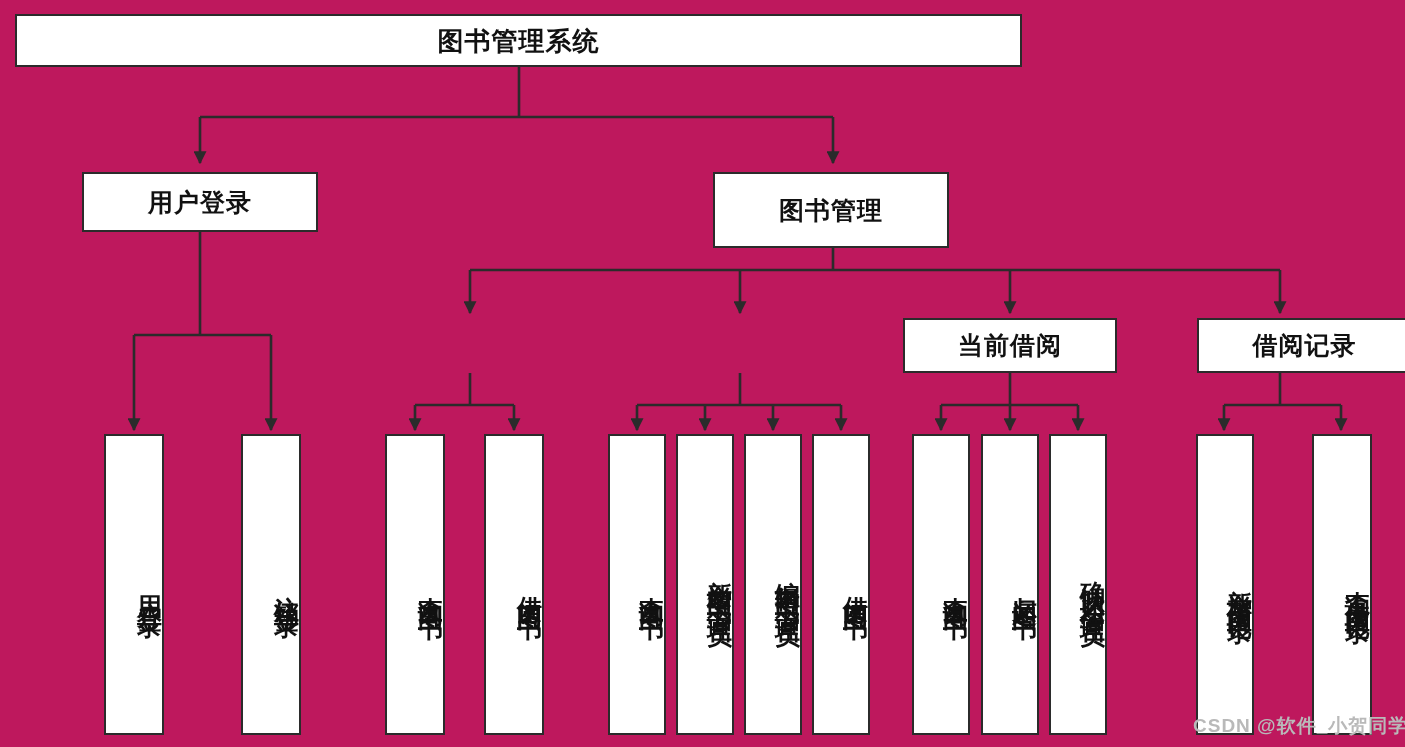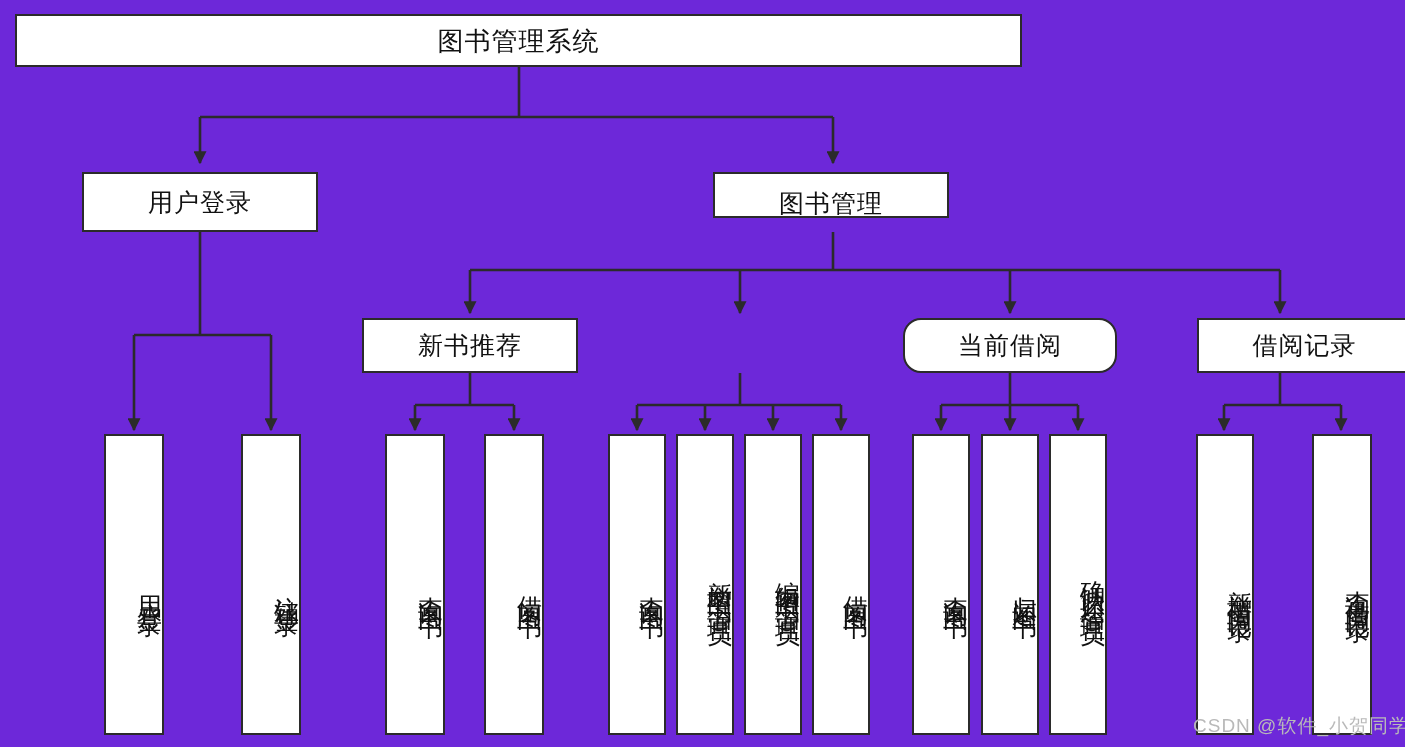--- a/index.html
+++ b/index.html
@@ -4,22 +4,23 @@
 <style>
   html,body{margin:0;padding:0;background:#ffffff;}
   body{
     font-family:"Liberation Sans","DejaVu Sans",sans-serif;
     color:#1a1a1a;
   }
   #canvas{
     position:relative;
     width:1405px;
     height:747px;
-    background:#6d28d9;
+    background:#be185d;
     overflow:hidden;
+    font-weight:bold;
   }
   svg.wires{
     position:absolute;
     left:0;top:0;
     width:1405px;height:747px;
     pointer-events:none;
   }
   .node{
     position:absolute;
     box-sizing:border-box;
@@ -119,28 +120,25 @@
     </g>
   </svg>
 
   <div class="node h root" style="left:15px;top:14px;width:1007px;height:53px;">
     <span>图书管理系统</span>
   </div>
 
   <div class="node h" style="left:82px;top:172px;width:236px;height:60px;">
     <span>用户登录</span>
   </div>
-  <div class="node h" style="left:713px;top:172px;width:236px;height:46px;align-items:flex-end;">
+  <div class="node h" style="left:713px;top:172px;width:236px;height:76px;">
     <span>图书管理</span>
   </div>
 
-  <div class="node h" style="left:362px;top:318px;width:216px;height:55px;">
-    <span>新书推荐</span>
-  </div>
-  <div class="node h" style="left:903px;top:318px;width:214px;height:55px;border-radius:18px;">
+  <div class="node h" style="left:903px;top:318px;width:214px;height:55px;">
     <span>当前借阅</span>
   </div>
   <div class="node h" style="left:1173px;top:318px;width:215px;height:55px;margin-left:24px;">
     <span>借阅记录</span>
   </div>
 
   <div class="node v" style="left:104px;top:434px;width:60px;height:301px;">
     <span class="vtext">用户登录</span>
   </div>
   <div class="node v" style="left:241px;top:434px;width:60px;height:301px;">

